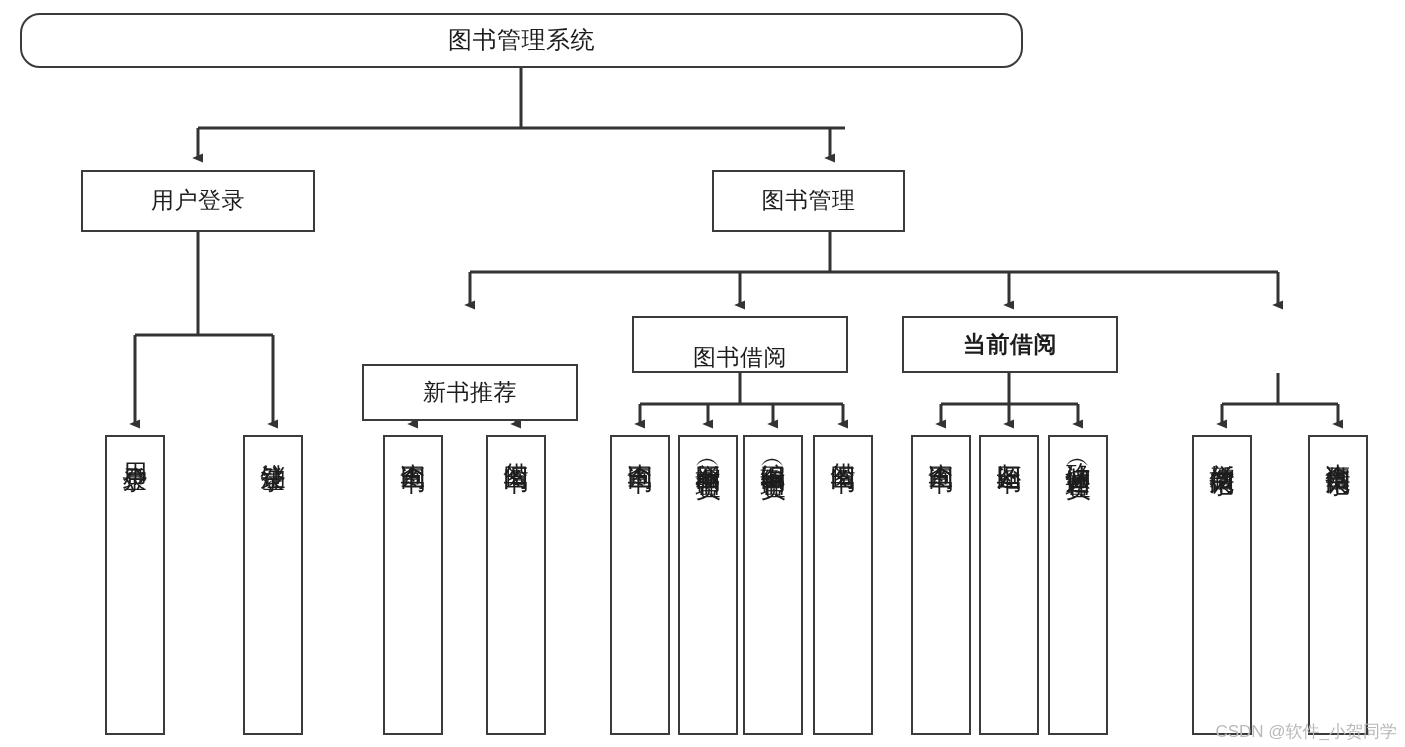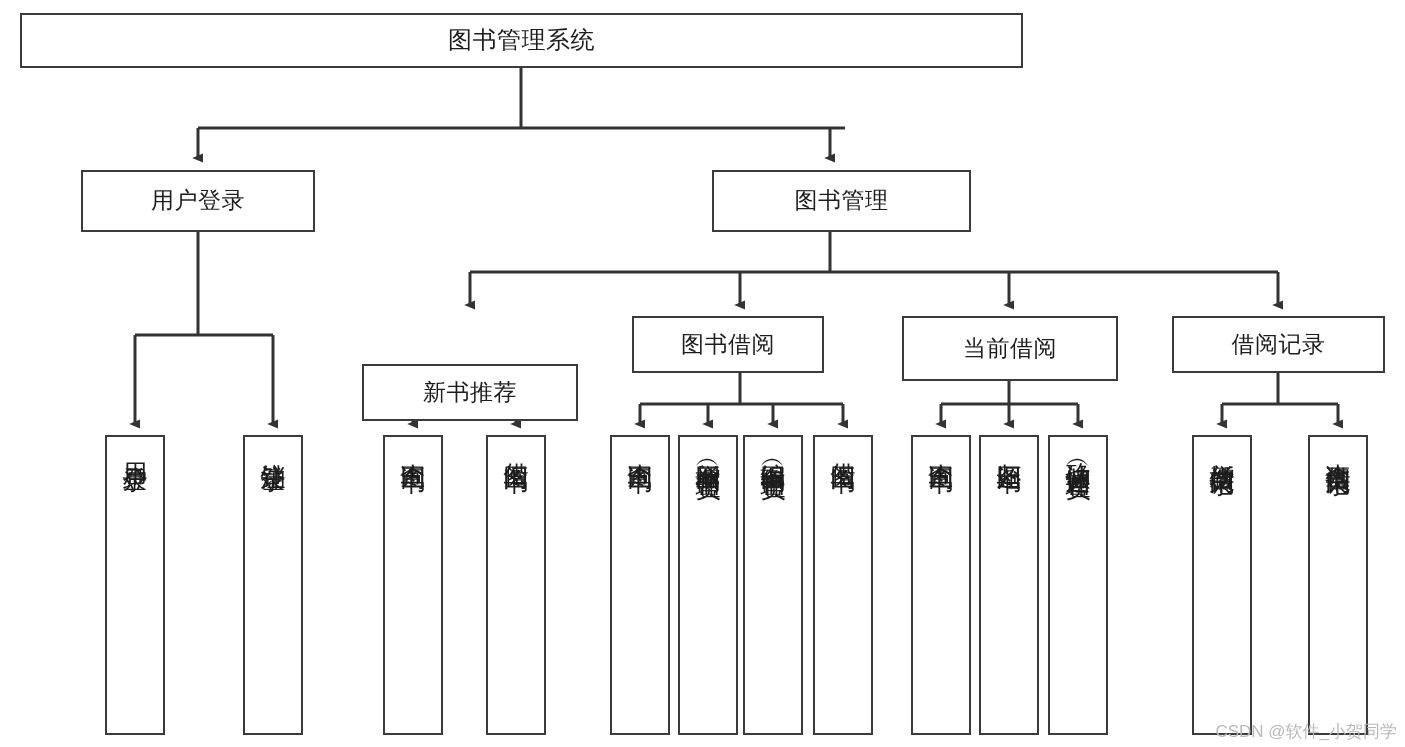--- a/index.html
+++ b/index.html
@@ -113,42 +113,39 @@
       <path d="M1009,404 L1009,424" marker-end="url(#arrow)"></path>
       <path d="M1078,404 L1078,424" marker-end="url(#arrow)"></path>
 
       <path d="M1278,373 L1278,404"></path>
       <path d="M1222,404 L1338,404"></path>
       <path d="M1222,404 L1222,424" marker-end="url(#arrow)"></path>
       <path d="M1338,404 L1338,424" marker-end="url(#arrow)"></path>
     </g>
   </svg>
 
-  <div class="node h root" style="left:20px;top:13px;width:1003px;height:55px;">
+  <div class="node h root" style="left:20px;top:13px;width:1003px;height:55px;border-radius:20px;">
     <span class="label">图书管理系统</span>
   </div>
 
   <div class="node h" style="left:81px;top:170px;width:234px;height:62px;">
     <span class="label">用户登录</span>
   </div>
-  <div class="node h" style="left:712px;top:170px;width:259px;height:62px;">
+  <div class="node h" style="left:712px;top:170px;width:193px;height:62px;">
     <span class="label">图书管理</span>
   </div>
 
   <div class="node h" style="left:362px;top:316px;width:216px;height:57px;margin-top:48px;">
     <span class="label">新书推荐</span>
   </div>
-  <div class="node h" style="left:632px;top:316px;width:192px;height:57px;">
+  <div class="node h" style="left:632px;top:316px;width:216px;height:57px;align-items:flex-end;">
     <span class="label">图书借阅</span>
   </div>
-  <div class="node h" style="left:902px;top:316px;width:216px;height:65px;">
+  <div class="node h" style="left:902px;top:316px;width:216px;height:57px;font-weight:bold;">
     <span class="label">当前借阅</span>
-  </div>
-  <div class="node h" style="left:1172px;top:316px;width:213px;height:57px;">
-    <span class="label">借阅记录</span>
   </div>
 
   <div class="node v" style="left:105px;top:435px;width:60px;height:300px;">
     <span class="label">用户登录</span>
   </div>
   <div class="node v" style="left:243px;top:435px;width:60px;height:300px;">
     <span class="label">注销登录</span>
   </div>
 
   <div class="node v" style="left:383px;top:435px;width:60px;height:300px;">

